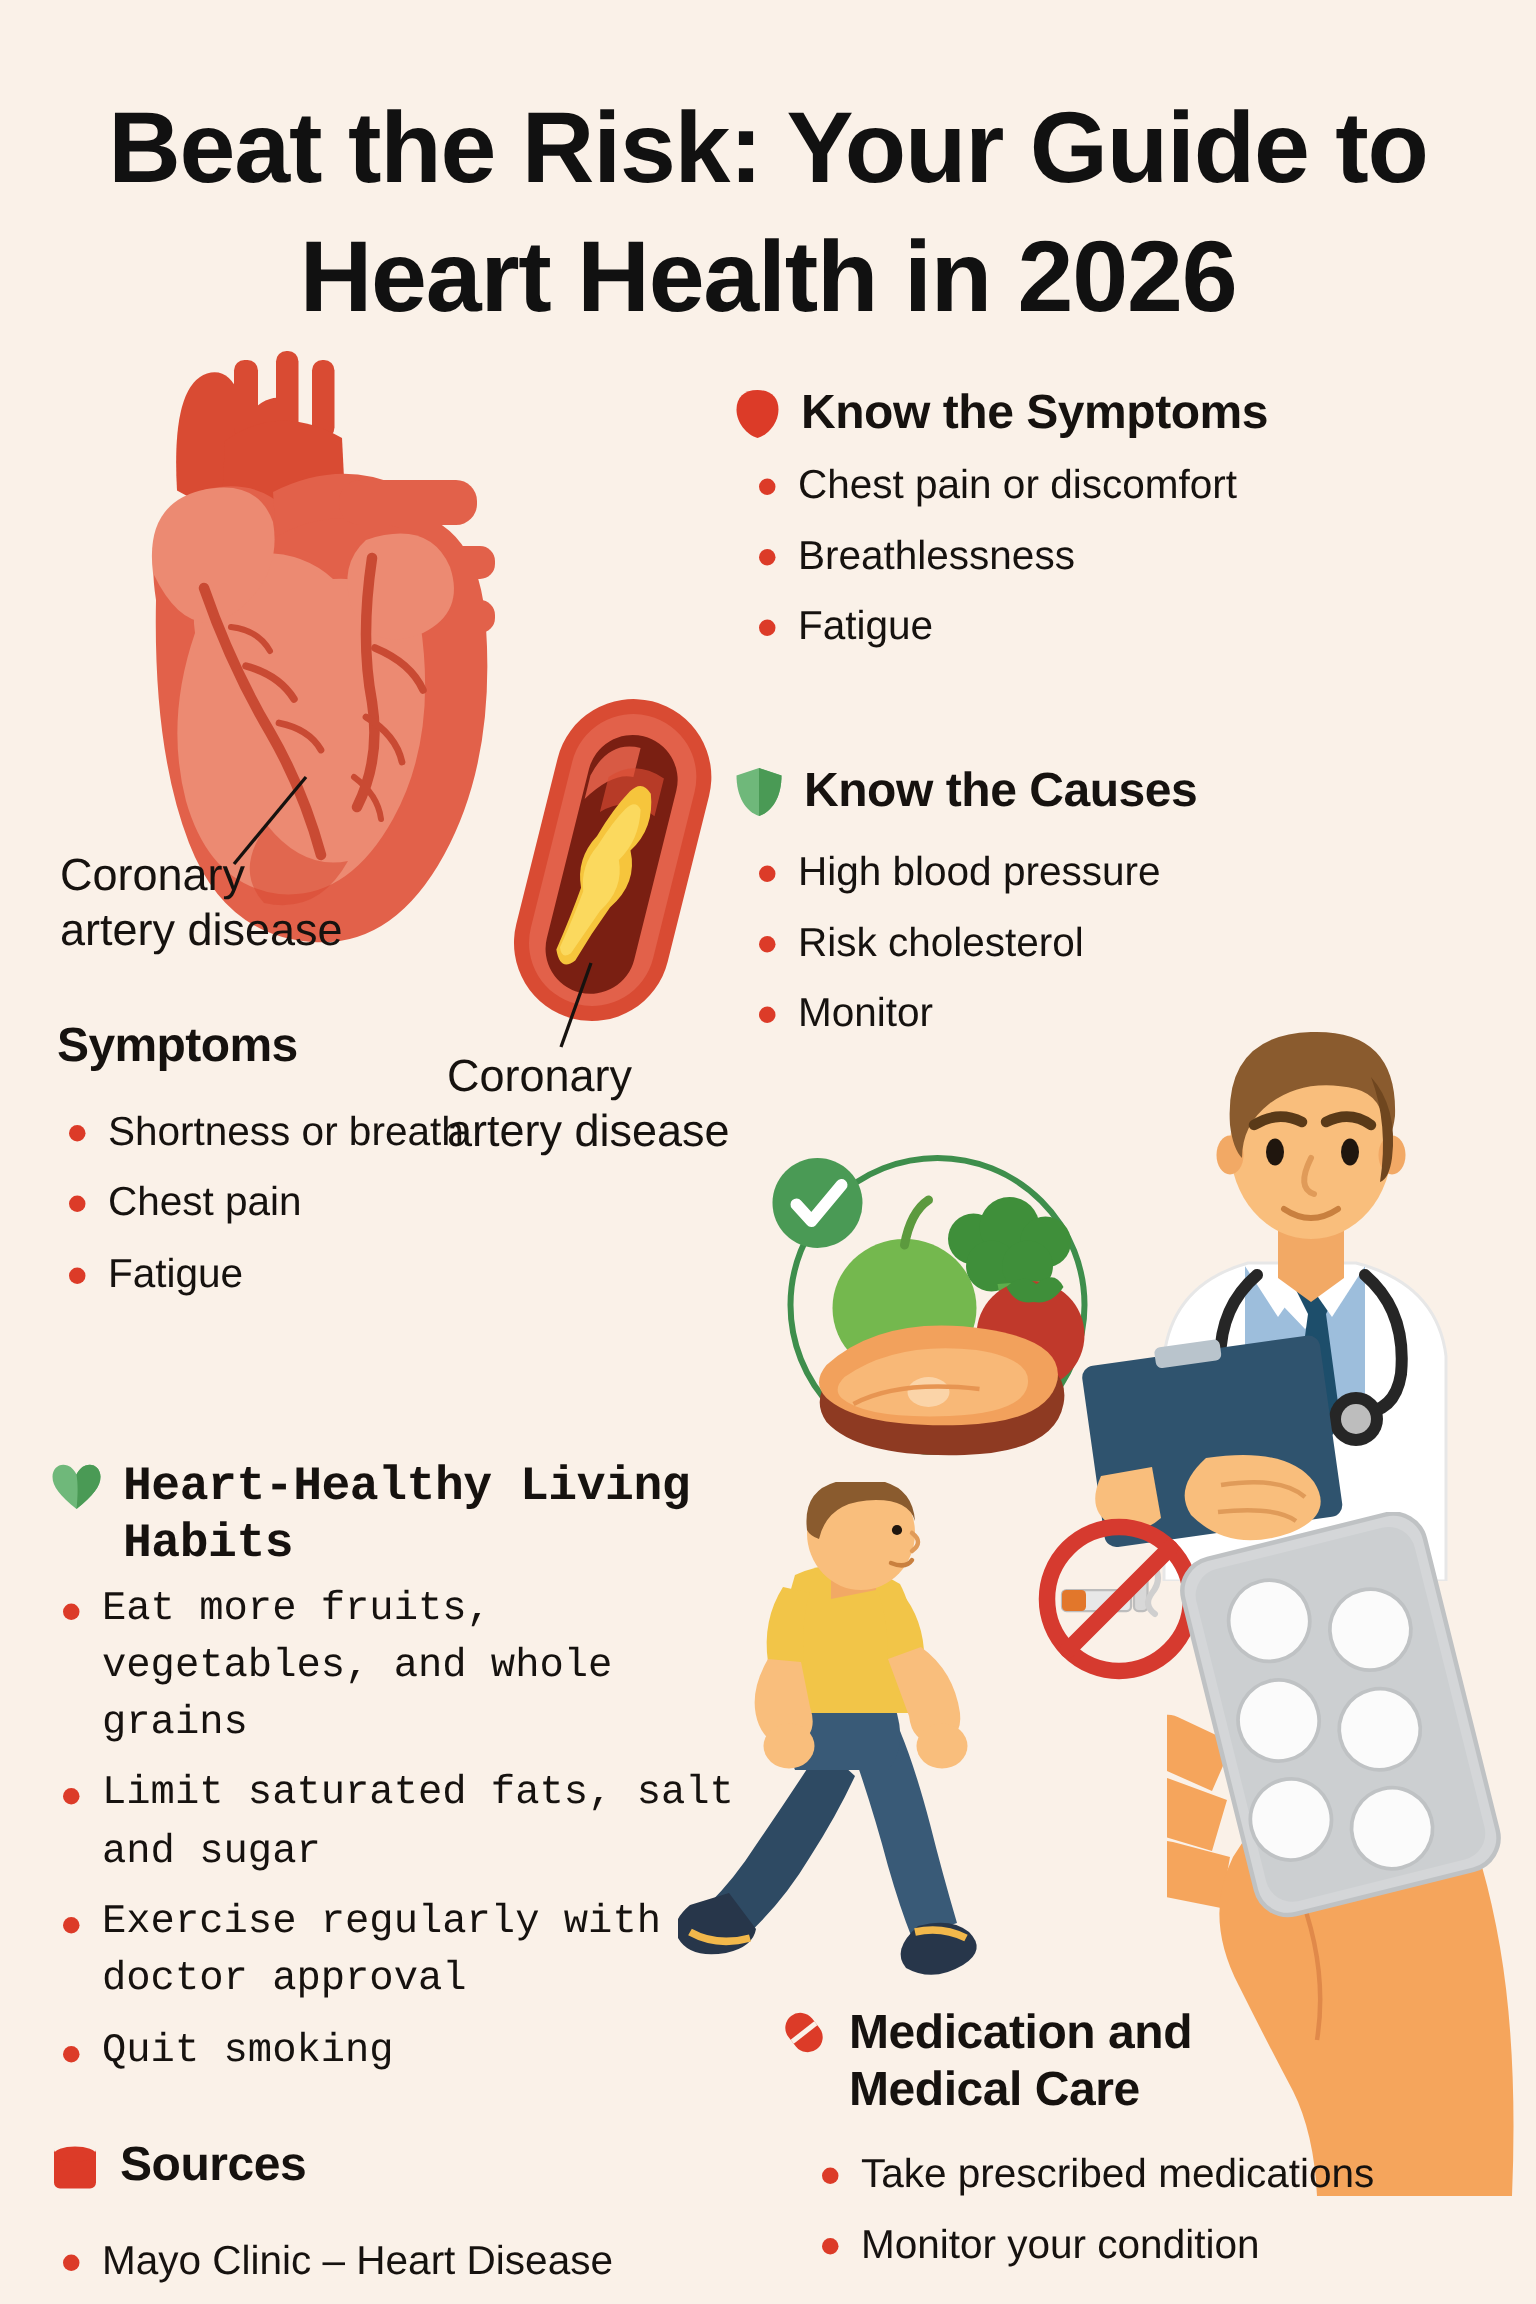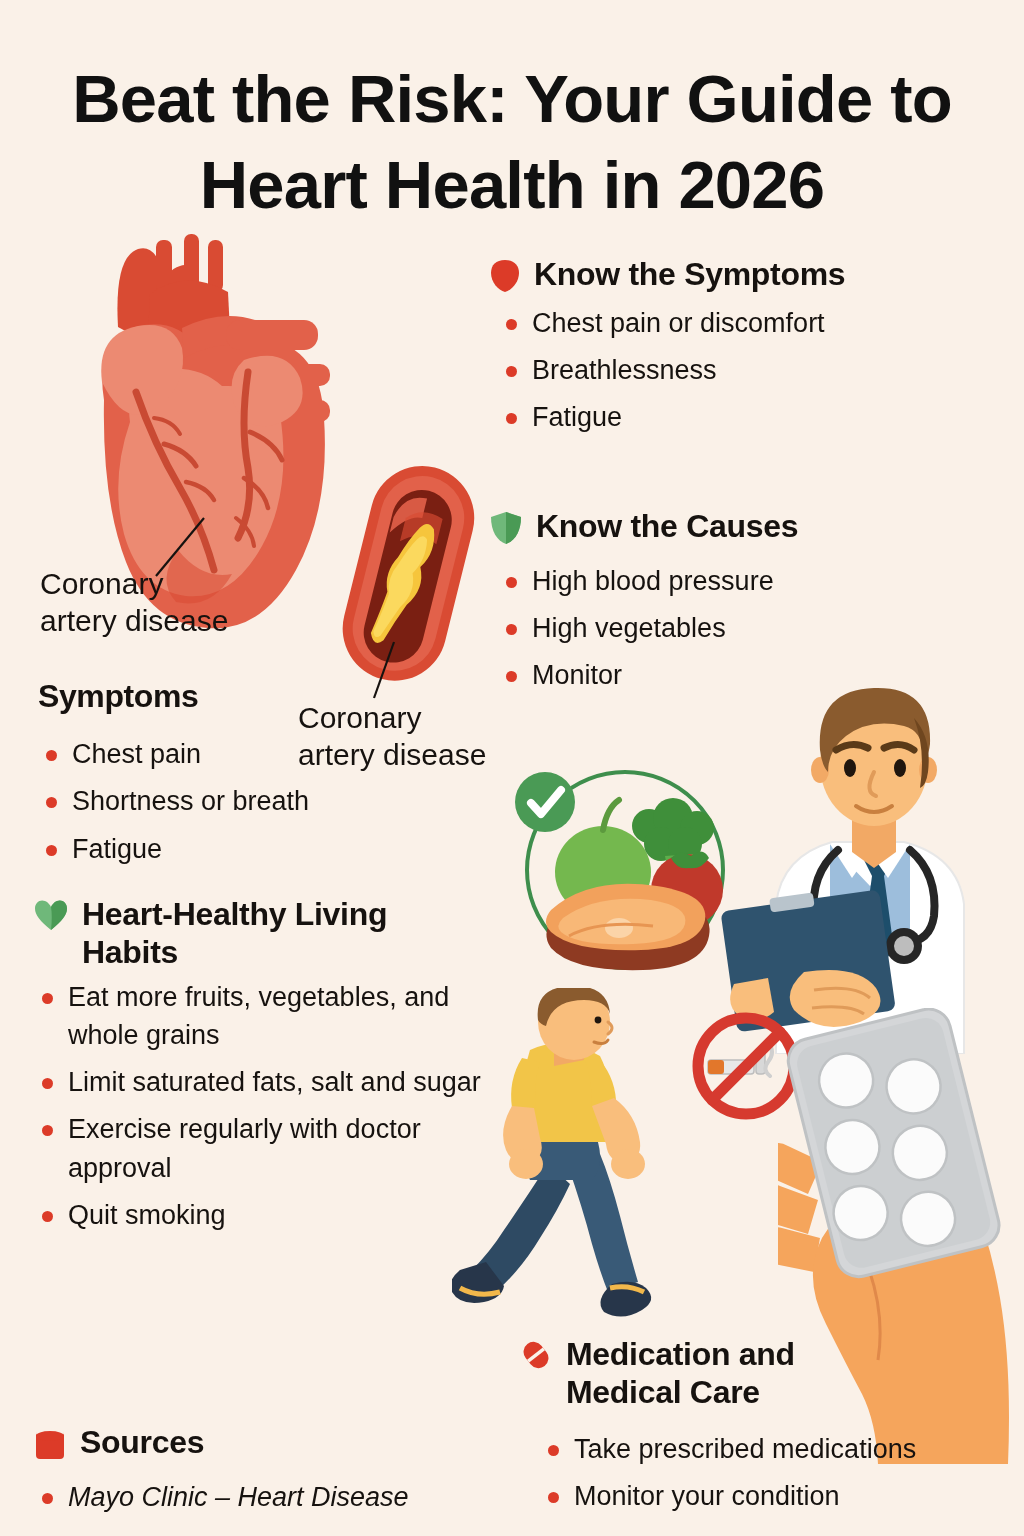--- a/index.html
+++ b/index.html
@@ -150,30 +150,30 @@
   <div class="sec" style="left:490px; top:508px; width:510px;">
     <div class="sec-head big">
       <svg class="ico hd-ico" width="32" height="34" viewBox="0 0 32 34">
         <path d="M16 1 L31 6 C31 20 25 30 16 33 C7 30 1 20 1 6 Z" fill="#6FB87A"></path>
         <path d="M16 1 L31 6 C31 20 25 30 16 33 Z" fill="#4A9A55"></path>
       </svg>
       <span>Know the Causes</span>
     </div>
     <ul class="blist" style="margin-left:8px; margin-top:16px;">
       <li>High blood pressure</li>
-      <li>High vegetables</li>
+      <li>Risk cholesterol</li>
       <li>Monitor</li>
     </ul>
   </div>
 
   <div class="sec" style="left:38px; top:678px; width:440px;">
     <div class="h2">Symptoms</div>
     <ul class="blist" style="margin-top:20px;">
+      <li>Shortness or breath</li>
       <li>Chest pain</li>
-      <li>Shortness or breath</li>
       <li>Fatigue</li>
     </ul>
   </div>
 
   <svg class="art" style="left:505px; top:762px;" width="240" height="220" viewBox="0 0 240 220">
     <circle cx="120" cy="108" r="98" fill="none" stroke="#3E8E4C" stroke-width="4"></circle>
 
     <ellipse cx="98" cy="110" rx="48" ry="46" fill="#74B84E"></ellipse>
     <path d="M98 68 q4 -22 16 -30" stroke="#5C9A3E" stroke-width="6" fill="none" stroke-linecap="round"></path>
 
@@ -242,21 +242,21 @@
       <rect x="12" y="246" width="160" height="122" rx="8" fill="#2F536E"></rect>
       <rect x="62" y="240" width="44" height="14" rx="4" fill="#B9C4CC"></rect>
     </g>
 
     <path d="M16 330 q-10 22 6 32 q18 10 34 -4 l-6 -34 z" fill="#F9BE7C"></path>
     <path d="M86 318 q54 -8 72 16 q14 22 -16 34 q-40 14 -66 -12 q-12 -18 10 -38 z" fill="#F9BE7C"></path>
     <path d="M96 336 q40 -6 56 8" stroke="#E09B59" stroke-width="3" fill="none"></path>
     <path d="M94 354 q38 -4 52 6" stroke="#E09B59" stroke-width="3" fill="none"></path>
   </svg>
 
-  <div class="sec" style="left:34px; top:896px; width:480px;">
+  <div class="sec" style="left:34px; top:972px; width:480px;font-family:Liberation Mono, monospace;">
     <div class="sec-head big">
       <svg class="ico hd-ico" width="34" height="32" viewBox="0 0 34 32">
         <path d="M17 31 C6 22 1 16 1 9.5 C1 3.5 6 0 11 2 C14 3 16 6 17 8
                  C18 6 20 3 23 2 C28 0 33 3.5 33 9.5 C33 16 28 22 17 31 Z" fill="#6FB87A"></path>
         <path d="M17 31 C18 22 18 14 17 8 C18 6 20 3 23 2 C28 0 33 3.5 33 9.5 C33 16 28 22 17 31 Z" fill="#4A9A55"></path>
       </svg>
       <span>
         <span>Heart-Healthy Living</span><br>
         <span>Habits</span>
       </span>
@@ -365,18 +365,18 @@
 
   <div class="sec" style="left:34px; top:1424px; width:480px;">
     <div class="sec-head big">
       <svg class="ico hd-ico" width="32" height="34" viewBox="0 0 32 34">
         <rect x="2" y="4" width="28" height="28" rx="4" fill="#DC3B28"></rect>
         <ellipse cx="16" cy="6" rx="14" ry="5" fill="#FAF1E8"></ellipse>
         <ellipse cx="16" cy="9" rx="14" ry="5" fill="#DC3B28"></ellipse>
       </svg>
       <span>Sources</span>
     </div>
-    <ul class="blist" style="margin-top:16px;font-style:italic;">
+    <ul class="blist" style="margin-top:26px;">
       <li>Mayo Clinic – Heart Disease</li>
     </ul>
   </div>
 
 </div>
 
 </body></html>

